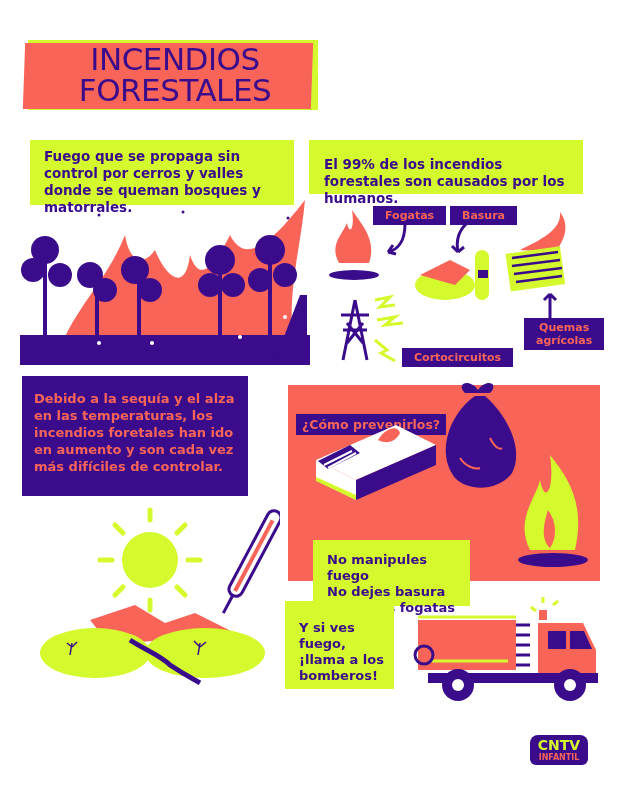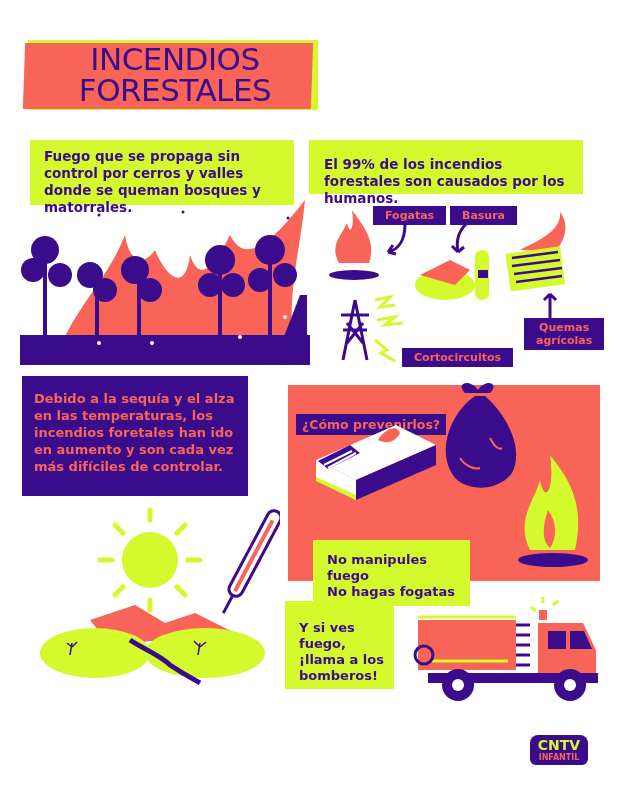--- a/index.html
+++ b/index.html
@@ -175,20 +175,21 @@
   <path d="M20 80 C25 88 35 92 40 90 M50 60 C55 70 60 72 62 70" stroke="#f86458" stroke-width="2" fill="none"></path>
 </svg>
 <svg style="left:515px;top:450px" width="75" height="125" viewBox="0 0 75 125">
   <path d="M35 5 C55 30 70 55 60 100 L15 100 C0 70 20 50 25 30 C30 55 40 40 35 5 Z" fill="#d4f92c"></path>
   <path d="M33 60 C42 72 42 88 35 98 C26 90 28 75 33 60 Z" fill="#f86458"></path>
   <ellipse cx="38" cy="110" rx="35" ry="7" fill="#3a0c8c"></ellipse>
 </svg>
 <div class="abs box5 lime">
   <p class="txt-purple">
     <span style="display:block">No manipules fuego</span>
+    <span style="display:block">No dejes basura</span>
     <span style="display:block">No hagas fogatas</span>
   </p>
 </div>
 
 <div class="abs box6 lime">
   <p class="txt-purple">
     <span style="display:block">Y si ves fuego,</span>
     <span style="display:block">¡llama a los</span>
     <span style="display:block">bomberos!</span>
   </p>

